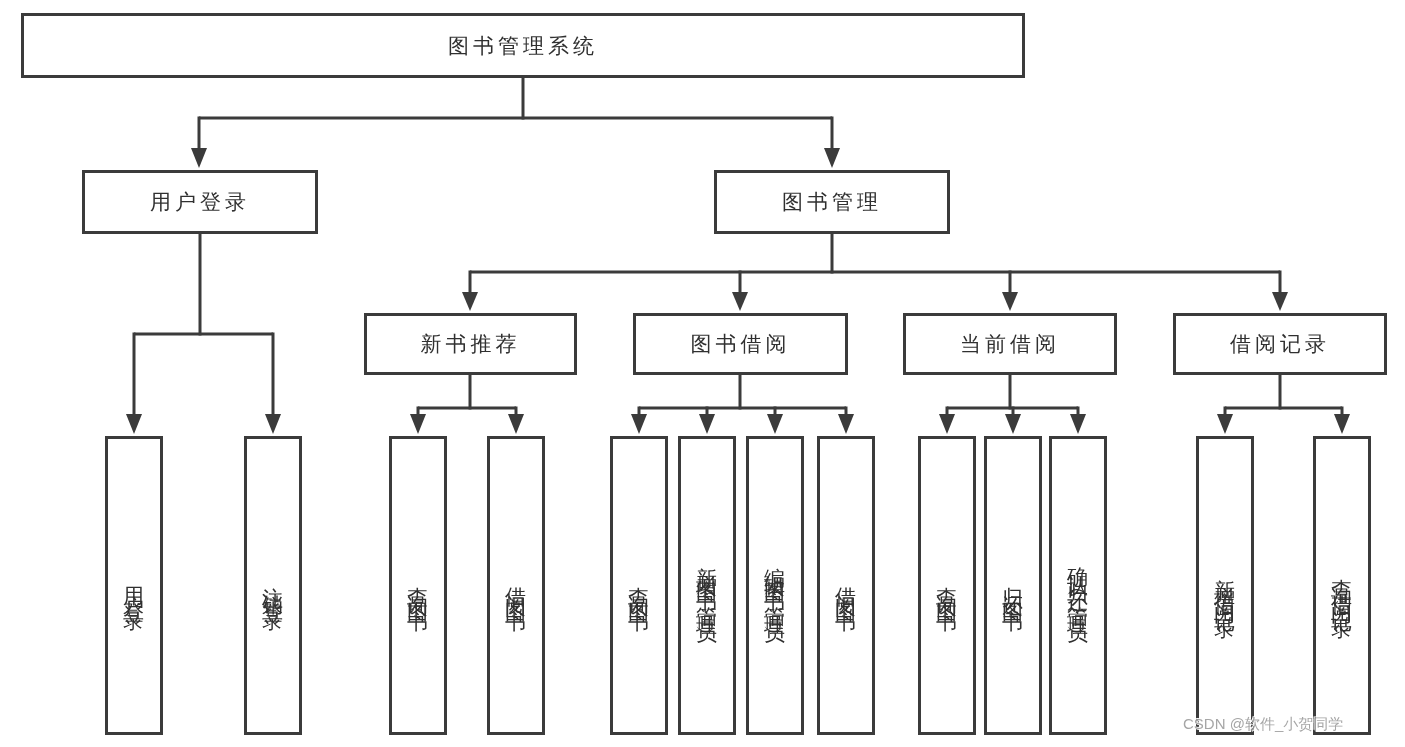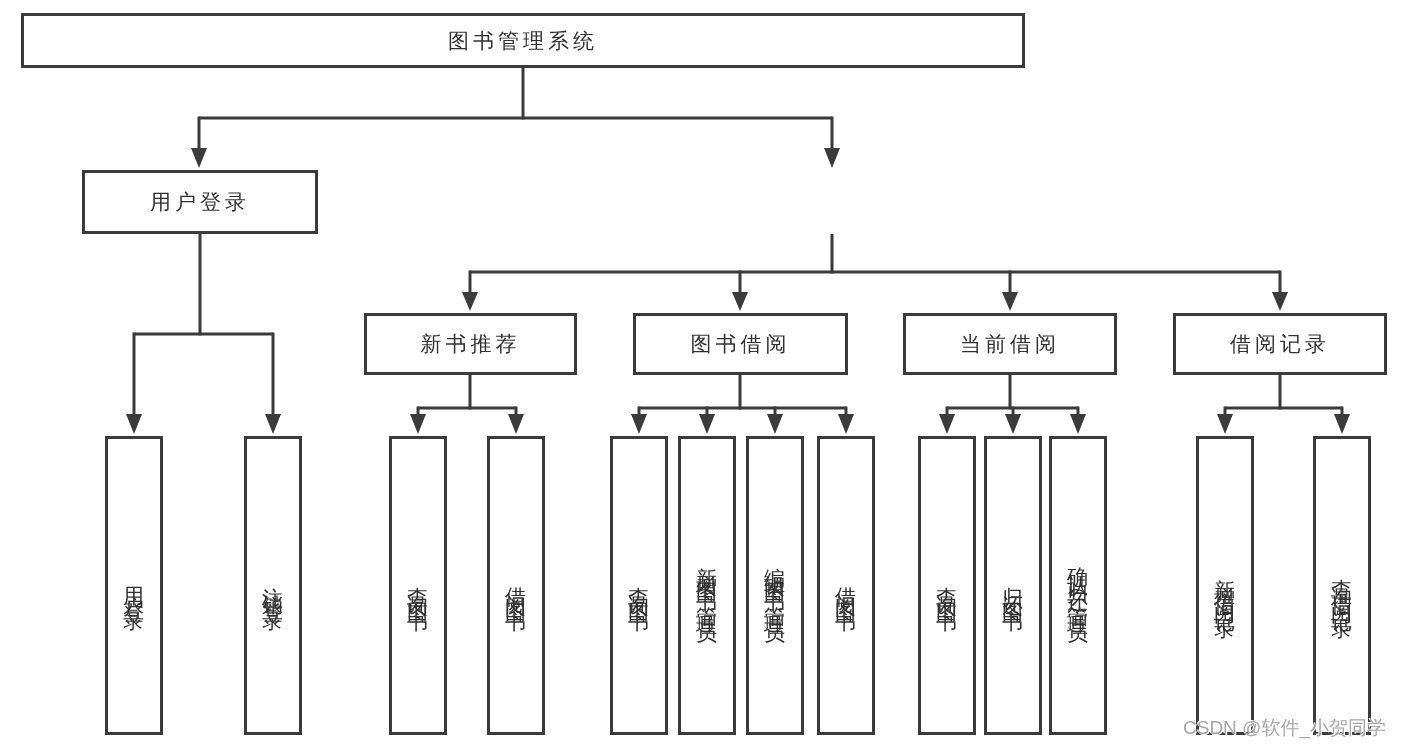--- a/index.html
+++ b/index.html
@@ -23,21 +23,21 @@
     background: #ffffff;
     display: flex;
     align-items: center;
     justify-content: center;
     color: #303030;
     font-size: 21px;
     letter-spacing: 4px;
     z-index: 2;
   }
   .hlabel { white-space: nowrap; }
-  .root-box  { left: 21px;  top: 13px;  width: 1004px; height: 55px; }
+  .root-box  { left: 21px;  top: 13px;  width: 1004px; height: 65px; }
   .l2-box    { top: 170px; width: 236px; height: 64px; }
   .l2-a { left: 82px; }
   .l2-b { left: 714px; }
   .l3-box    { top: 313px; width: 214px; height: 62px; }
   .l3-a { left: 364px; width: 213px; font-family: Liberation Mono, monospace; }
   .l3-b { left: 633px; width: 215px; justify-content: center; }
   .l3-c { left: 903px; font-family: Liberation Serif, serif; }
   .l3-d { left: 1173px; }
   .vbox {
     top: 436px;
@@ -61,21 +61,21 @@
   .v8  { left: 817px; }
   .v9  { left: 918px; }
   .v10 { left: 984px; }
   .v11 { left: 1049px; }
   .v12 { left: 1196px; }
   .v13 { left: 1313px; }
   #watermark {
     position: absolute;
     left: 1183px;
     top: 715px;
-    font-size: 19px;
+    font-size: 15px;
     color: #a6a6a6;
     white-space: nowrap;
     text-shadow: 1px 1px 0 #ffffff, -1px -1px 0 #ffffff;
     z-index: 5;
   }
 </style>
 </head>
 <body>
 
 <div id="canvas">
@@ -149,20 +149,23 @@
     </g>
   </svg>
 
   <div class="box root-box">
     <span class="hlabel">图书管理系统</span>
   </div>
 
   <div class="box l2-box l2-a">
     <span class="hlabel">用户登录</span>
   </div>
+  <div class="box l2-box l2-b">
+    <span class="hlabel">图书管理</span>
+  </div>
 
   <div class="box l3-box l3-a">
     <span class="hlabel">新书推荐</span>
   </div>
   <div class="box l3-box l3-b">
     <span class="hlabel">图书借阅</span>
   </div>
   <div class="box l3-box l3-c">
     <span class="hlabel">当前借阅</span>
   </div>

